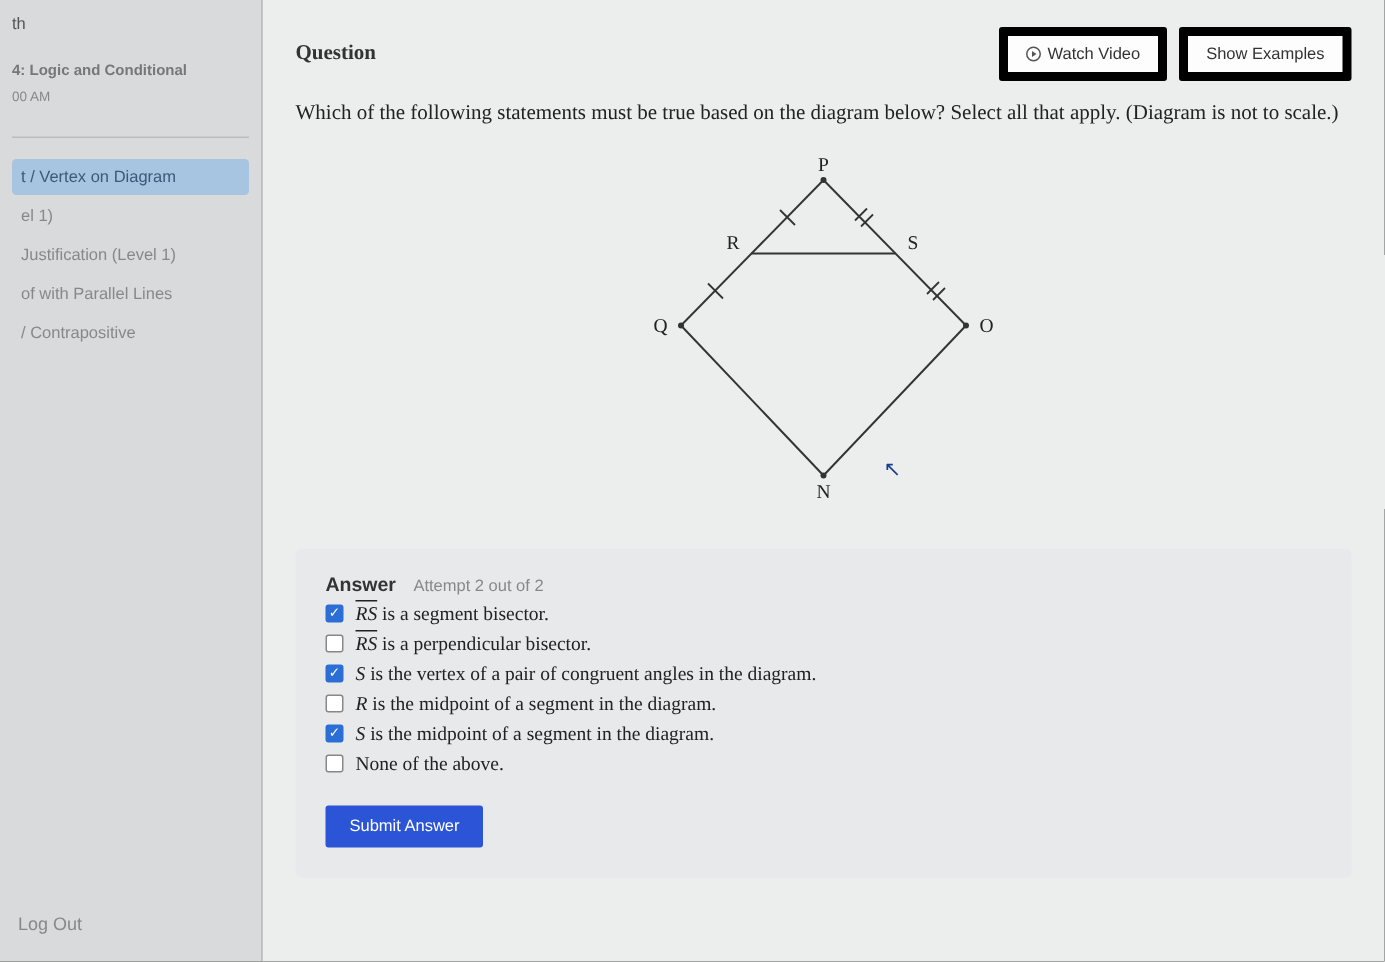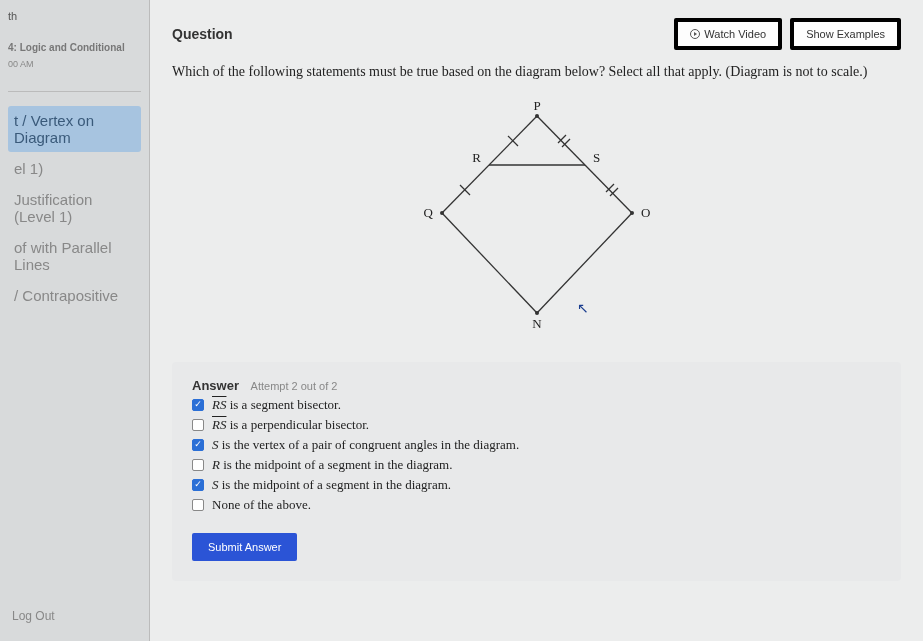--- a/index.html
+++ b/index.html
@@ -5,38 +5,38 @@
 * { box-sizing: border-box; margin: 0; padding: 0; }
 body {
   font-family: Georgia, 'Times New Roman', serif;
   background: #2a2d2f;
   display: flex;
   height: 641px;
   width: 923px;
   overflow: hidden;
 }
 .sidebar {
-  width: 150px;
+  width: 175px;
   background: #d8dadb;
   padding: 10px 8px;
   font-family: Arial, sans-serif;
   font-size: 10px;
   color: #666;
   display: flex;
   flex-direction: column;
   border-right: 1px solid #bbb;
   justify-content: center;
 }
 .sidebar .top-label { font-size: 11px; color: #555; margin-bottom: 20px; }
 .sidebar .section-title { font-size: 10px; color: #777; font-weight: bold; margin-bottom: 6px; }
 .sidebar .time-label { font-size: 9px; color: #888; margin-bottom: 14px; }
 .sidebar .divider { height: 1px; background: #bbb; margin: 8px 0 14px; }
 .sidebar .nav-item {
   padding: 6px 6px;
-  font-size: 15px;
+  font-size: 11px;
   color: #888;
   cursor: pointer;
   margin-bottom: 2px;
   border-radius: 3px;
 }
 .sidebar .nav-item.active {
   background: #a7c4e0;
   color: #3a5a7a;
 }
 .sidebar .spacer { flex: 1; }
@@ -47,28 +47,28 @@
   background: #eceded;
   padding: 18px 22px;
   overflow-y: auto;
 }
 .header-row {
   display: flex;
   align-items: center;
   margin-bottom: 12px;
 }
 .q-label {
-  font-family: Liberation Sans, sans-serif;
+  font-family: Liberation Serif, serif;
   font-weight: bold;
   font-size: 14px;
   color: #333;
   flex: 1;
 }
 .btn-outline {
-  border: 4px solid #000000;
+  border: 6px solid #000000;
   background: #fdfdfd;
   padding: 6px 12px;
   font-size: 11px;
   font-family: Arial, sans-serif;
   color: #333;
   cursor: pointer;
   margin-left: 8px;
   border-radius: 2px;
   display: inline-flex;
   align-items: center;

